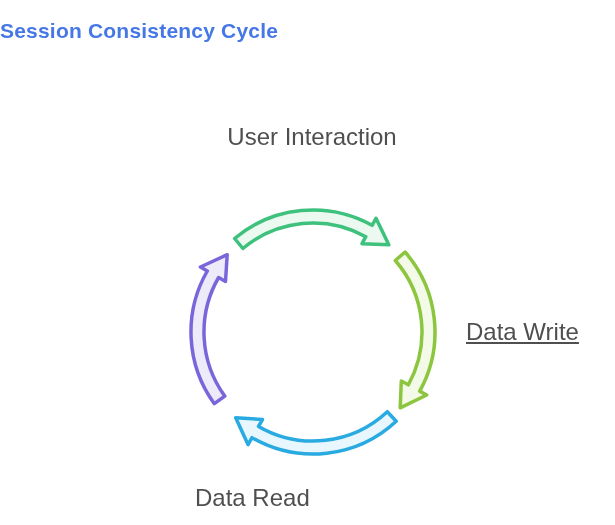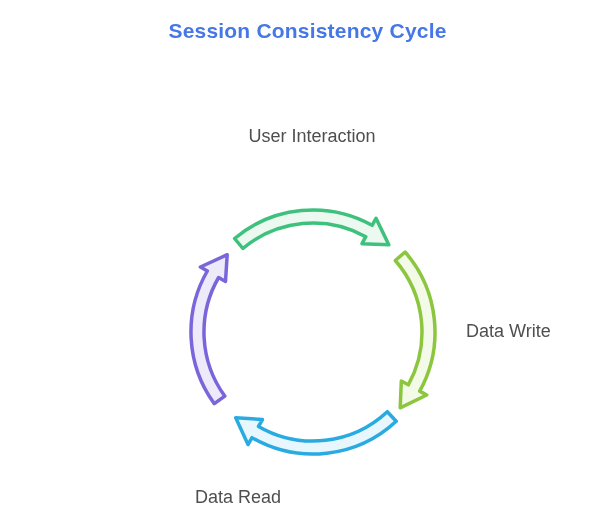--- a/index.html
+++ b/index.html
@@ -13,47 +13,47 @@
     height: 525px;
     background: #ffffff;
     overflow: hidden;
     font-family: "Liberation Sans", sans-serif;
   }
   .title {
     position: absolute;
     top: 19px;
     left: 0;
     width: 100%;
-    text-align: center;
     font-size: 21px;
     font-weight: bold;
     letter-spacing: 0.2px;
   }
   .arrows-svg {
     position: absolute;
     top: 0;
     left: 0;
   }
   .label {
     position: absolute;
-    font-size: 18px;
+    font-size: 24px;
     line-height: 31px;
     font-weight: 400;
   }
   .label-top {
     left: 192px;
     top: 121px;
     width: 240px;
     text-align: center;
   }
   .label-right {
     left: 466px;
     top: 316px;
     width: 145px;
     text-align: left;
+    text-decoration: underline;
   }
   .label-bottom {
     left: 195px;
     top: 482px;
     width: 240px;
     text-align: left;
   }
   .label-left {
     left: 0px;
     top: 300px;

